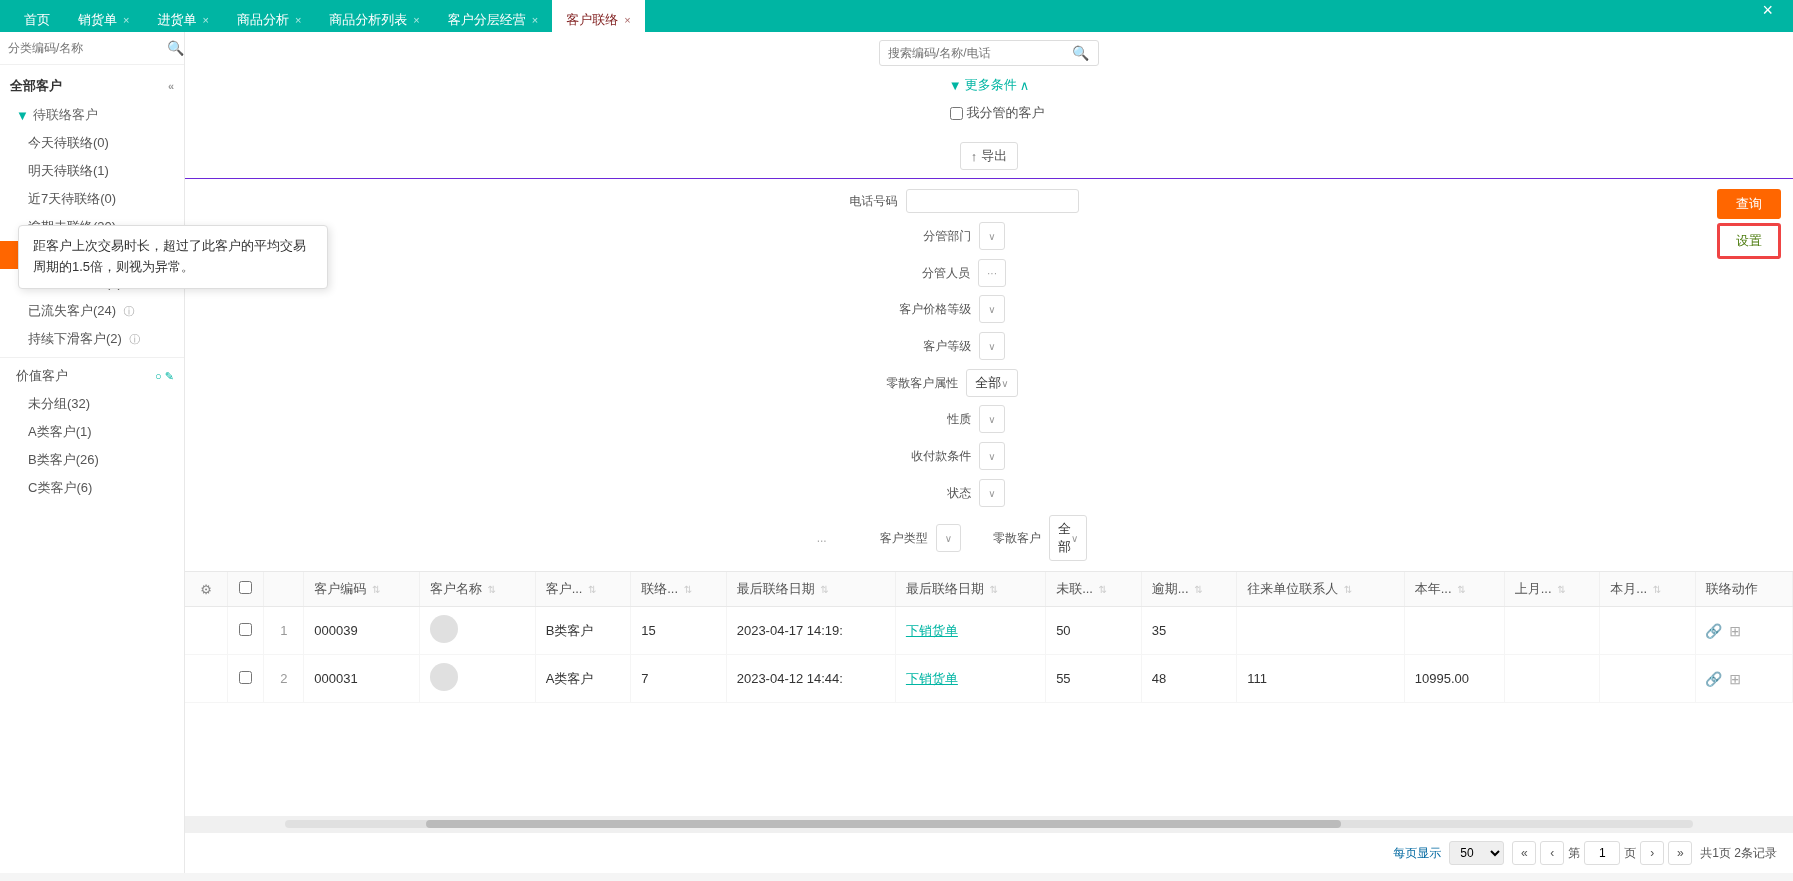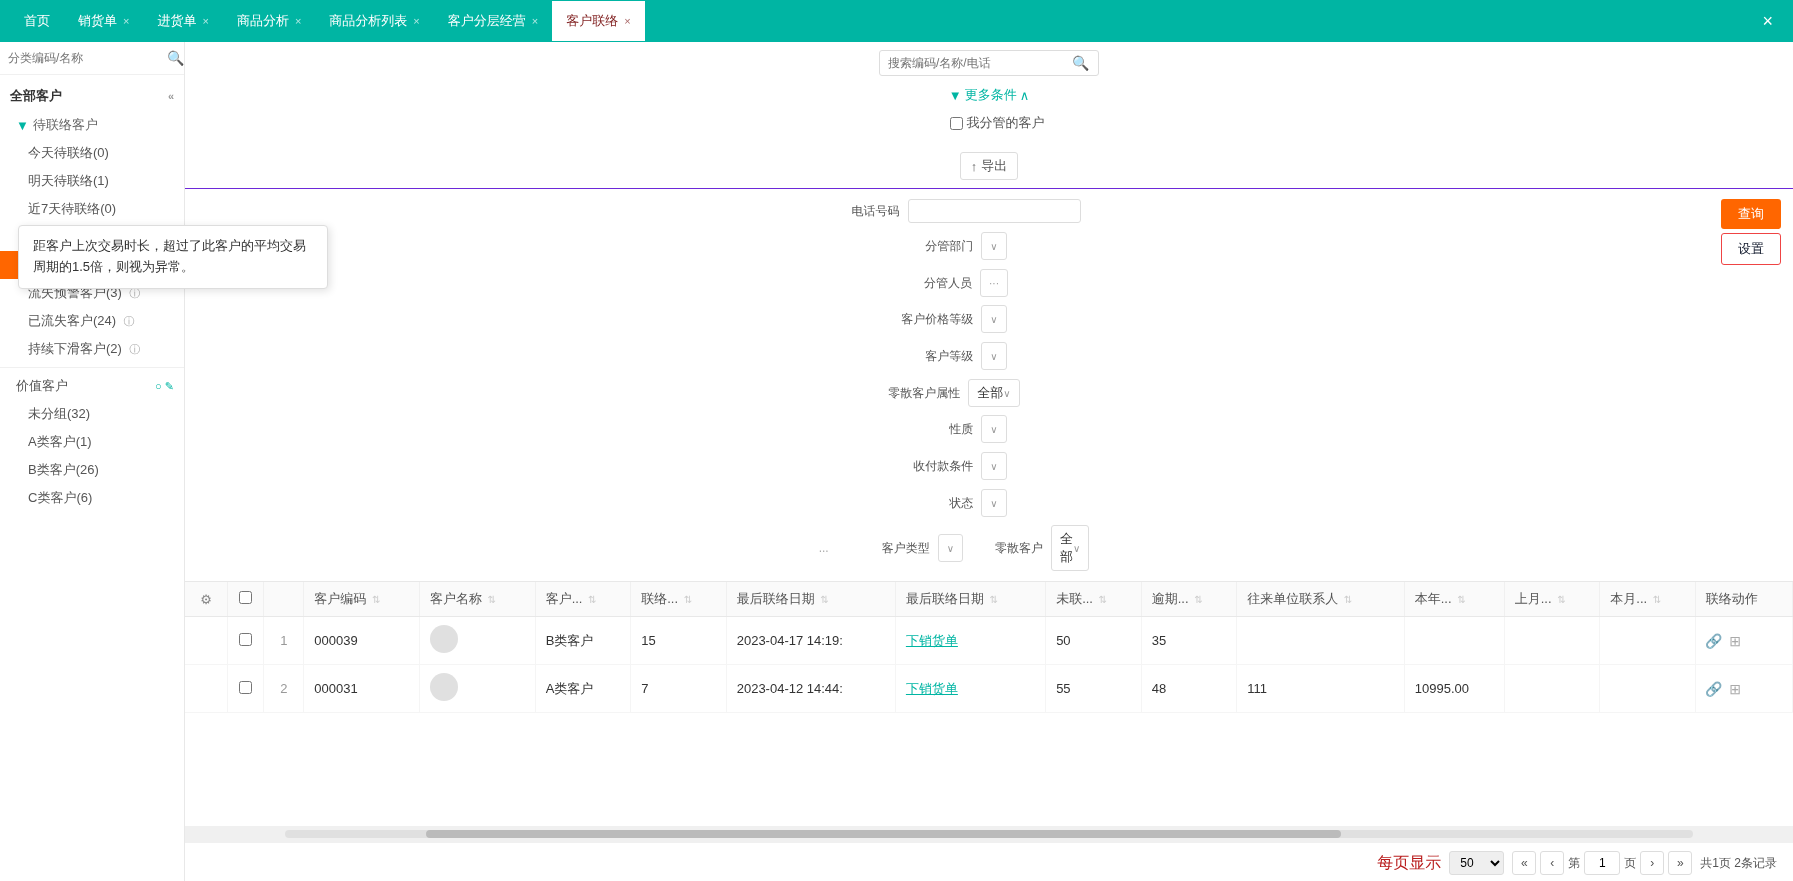--- a/index.html
+++ b/index.html
@@ -1,23 +1,22 @@
 <!DOCTYPE html>
 <html><head>
   <meta charset="utf-8">
   <style>
     * { box-sizing: border-box; margin: 0; padding: 0; font-family: 'Microsoft YaHei', Arial, sans-serif; font-size: 13px; }
     body { background: #f5f5f5; overflow: hidden; width: 1793px; height: 881px; }
 
     
     .top-nav {
       background: #00b5a3;
-      height: 42px;
-      display: flex;
-      align-items: center;
+      height: 32px;
+      display: flex;
       padding: 0 10px;
       color: white;
     }
     .top-nav .nav-item {
       padding: 0 14px;
       height: 40px;
       display: flex;
       align-items: center;
       cursor: pointer;
       color: white;
@@ -259,22 +258,22 @@
       background: #ff6600;
       color: white;
       border: none;
       border-radius: 3px;
       padding: 6px 16px;
       cursor: pointer;
       font-size: 13px;
     }
     .btn-settings {
       background: white;
-      color: #0f172a;
-      border: 1px solid #ef4444;
+      color: #4d7c0f;
+      border: 3px solid #ef4444;
       border-radius: 3px;
       padding: 6px 16px;
       cursor: pointer;
       font-size: 13px;
     }
 
     
     .data-area {
       flex: 1;
       background: white;
@@ -328,21 +327,21 @@
     
     .pagination {
       padding: 8px 16px;
       border-top: 1px solid #f0f0f0;
       display: flex;
       align-items: center;
       justify-content: flex-end;
       gap: 8px;
       background: white;
     }
-    .pagination-label { font-size: 16px; color: #b91c1c; }
+    .pagination-label { font-size: 12px; color: #0369a1; }
     .page-size-select {
       border: 1px solid #ddd;
       border-radius: 3px;
       padding: 3px 6px;
       font-size: 12px;
       outline: none;
     }
     .page-nav {
       display: flex;
       align-items: center;

